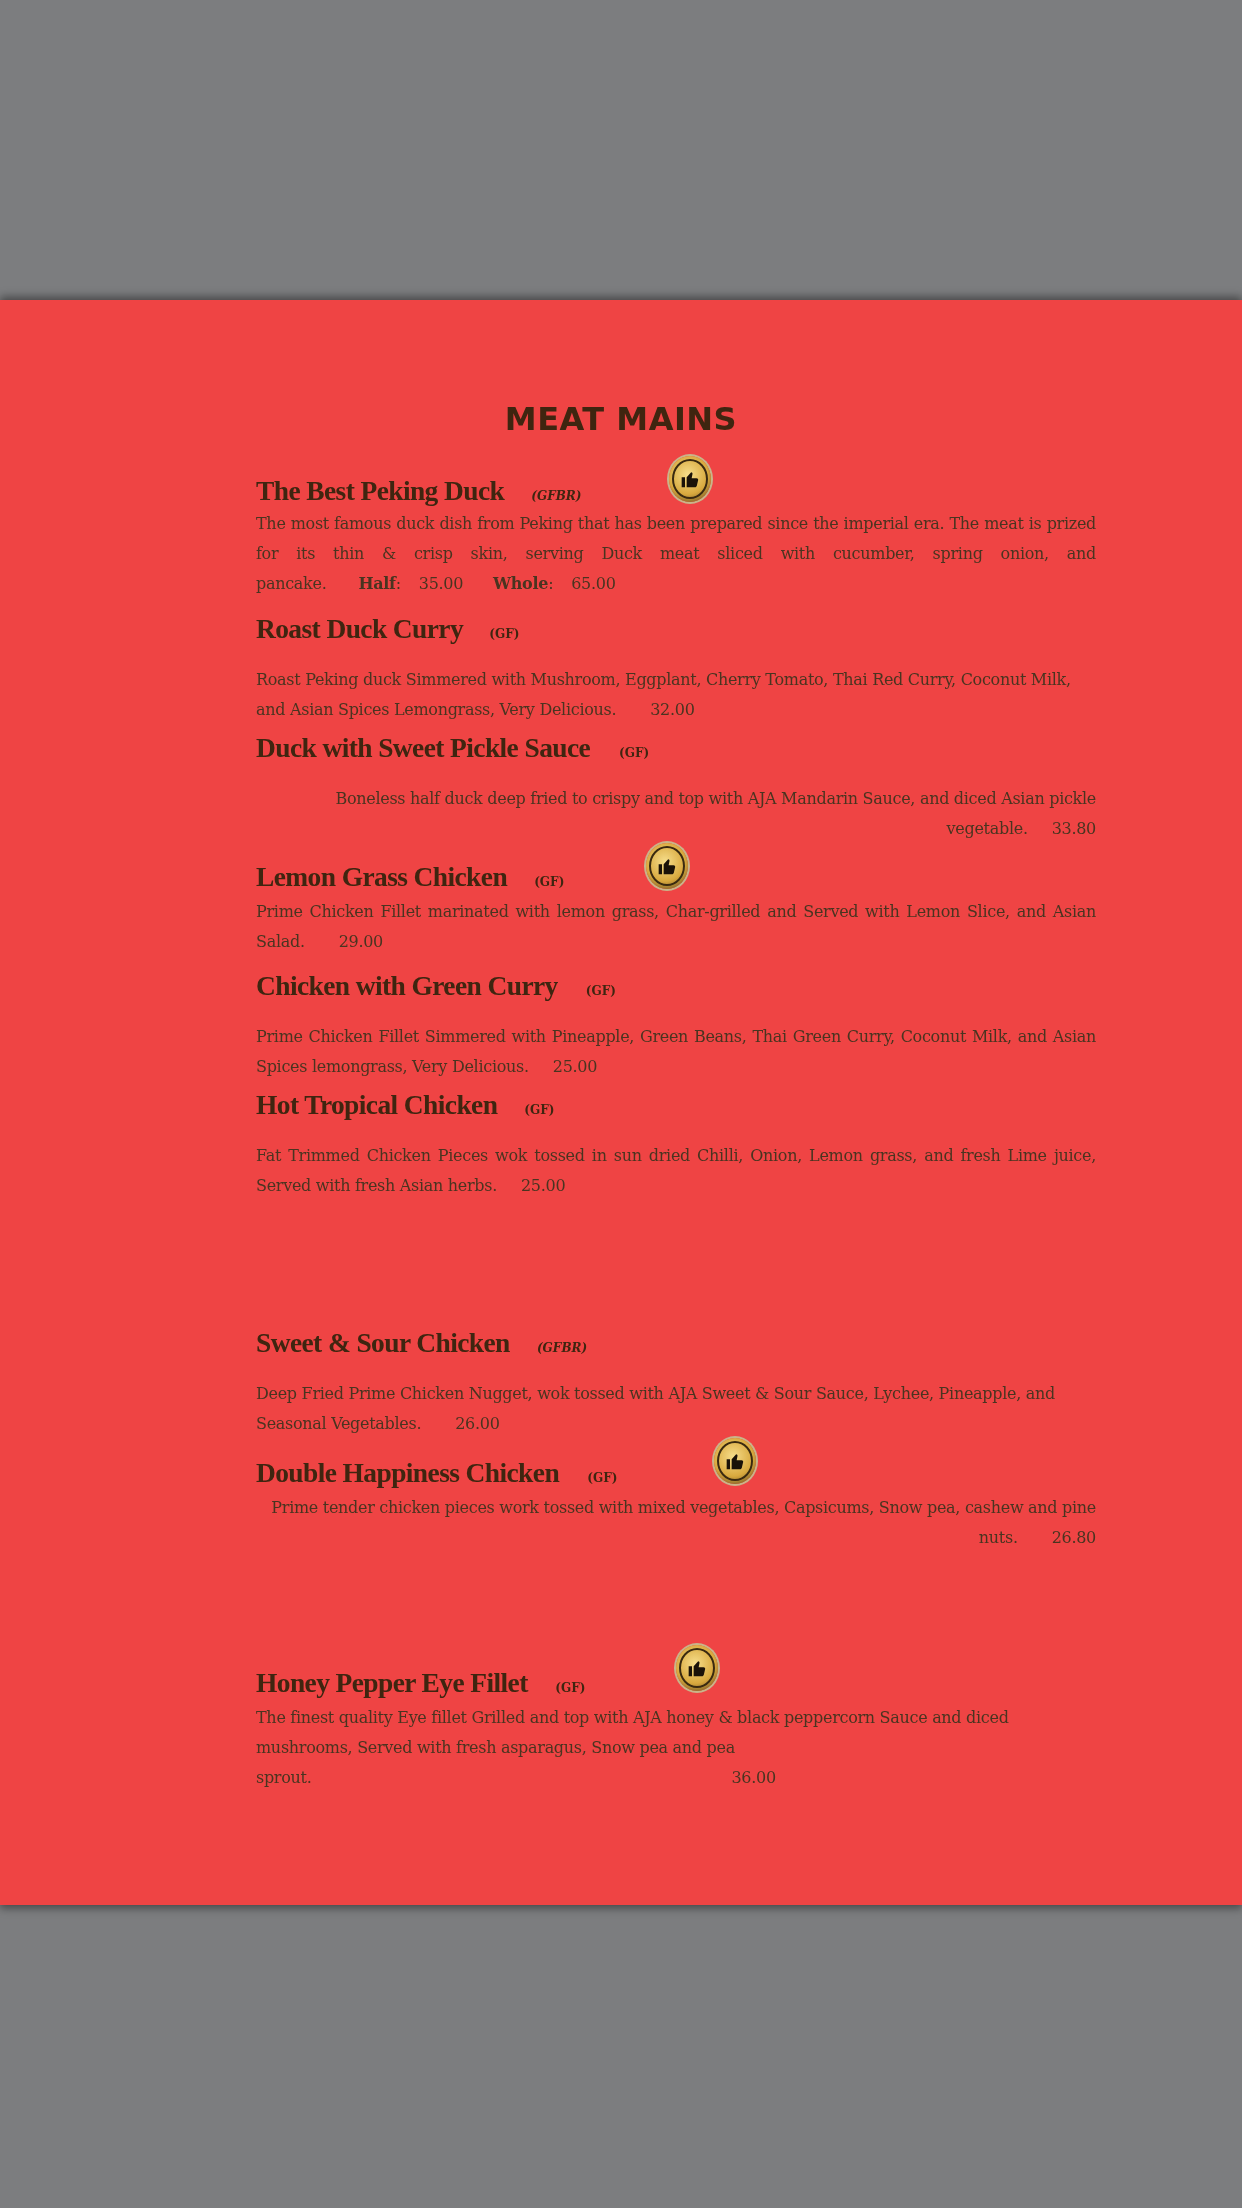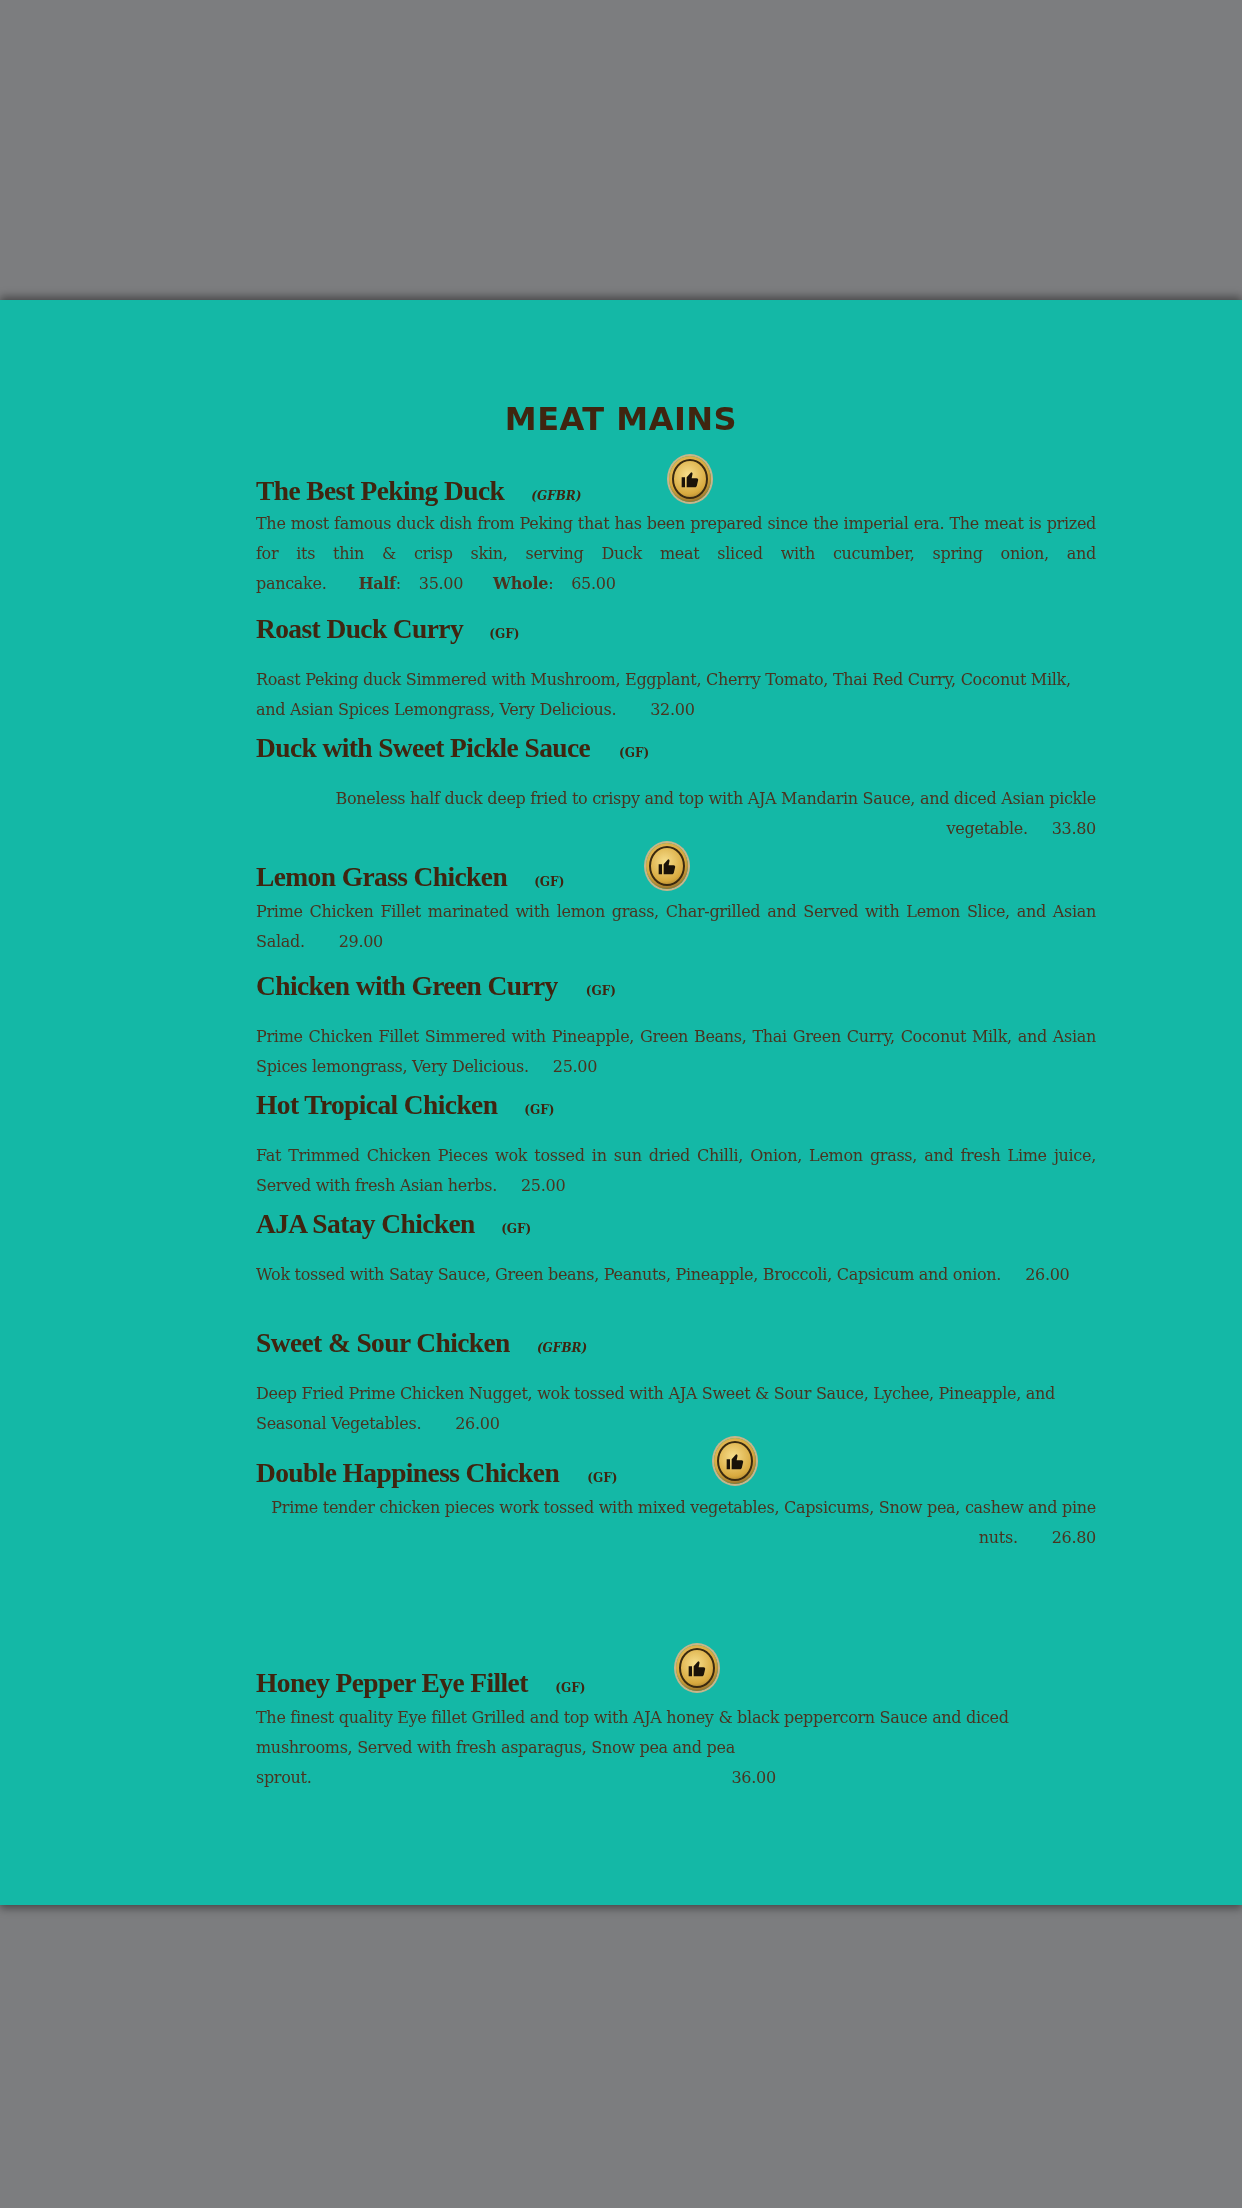--- a/index.html
+++ b/index.html
@@ -1,21 +1,21 @@
 <!DOCTYPE html>
 <html><head>
 <meta charset="utf-8">
 <style>
   html, body { margin:0; padding:0; }
   body {
     width:1242px; height:2208px; background:#7c7d7f; position:relative; overflow:hidden;
     font-family: "DejaVu Serif", serif;
   }
   .page {
-    position:absolute; left:0; top:300px; width:1242px; height:1605px; background:#14b8a6;
+    position:absolute; left:0; top:300px; width:1242px; height:1605px; background:#ef4444;
     box-shadow: 0 -4px 8px rgba(0,0,0,0.35), 0 4px 8px rgba(0,0,0,0.35);
   }
   .title {
     position:absolute; top:100px; left:0; width:1352px; text-align:center;
     font-family:"DejaVu Sans", sans-serif; font-weight:bold; font-size:32px; color:#3f2510;
     letter-spacing:0.5px;
   }
   .item { position:absolute; left:256px; width:840px; color:#3f2510; }
   .name {
     font-family:"Liberation Serif", serif; font-weight:bold; font-size:28px;
@@ -86,24 +86,20 @@
   <div class="item" style="top:670px;">
     <span class="name">Chicken with Green Curry</span><span class="tag">(GF)</span>
     <div class="desc gap"><span>Prime Chicken Fillet Simmered with Pineapple, Green Beans, Thai Green Curry, Coconut Milk, and Asian Spices lemongrass, Very Delicious.</span><span class="price">25.00</span></div>
   </div>
 
   <div class="item" style="top:789px;">
     <span class="name">Hot Tropical Chicken</span><span class="tag">(GF)</span>
     <div class="desc gap"><span>Fat Trimmed Chicken Pieces wok tossed in sun dried Chilli, Onion, Lemon grass, and fresh Lime juice, Served with fresh Asian herbs.</span><span class="price">25.00</span></div>
   </div>
 
-  <div class="item" style="top:908px;">
-    <span class="name">AJA Satay Chicken</span><span class="tag">(GF)</span>
-    <div class="desc gap"><span>Wok tossed with Satay Sauce, Green beans, Peanuts, Pineapple, Broccoli, Capsicum and onion.</span><span class="price">26.00</span></div>
-  </div>
 
   <div class="item" style="top:1027px;">
     <span class="name">Sweet &amp; Sour Chicken</span><span class="tag"><i>(GFBR)</i></span>
     <div class="desc gap" style="text-align:left;"><span>Deep Fried Prime Chicken Nugget, wok tossed with AJA Sweet &amp; Sour Sauce, Lychee, Pineapple, and Seasonal Vegetables.</span><span class="price" style="margin-left:34px;">26.00</span></div>
   </div>
 
   <div class="item" style="top:1157px;">
     <span class="name">Double Happiness Chicken</span><span class="tag">(GF)</span>
     <div class="desc" style="text-align:right;"><span>Prime tender chicken pieces work tossed with mixed vegetables, Capsicums, Snow pea, cashew and pine nuts.</span><span class="price" style="margin-left:34px;">26.80</span></div>
   </div>

